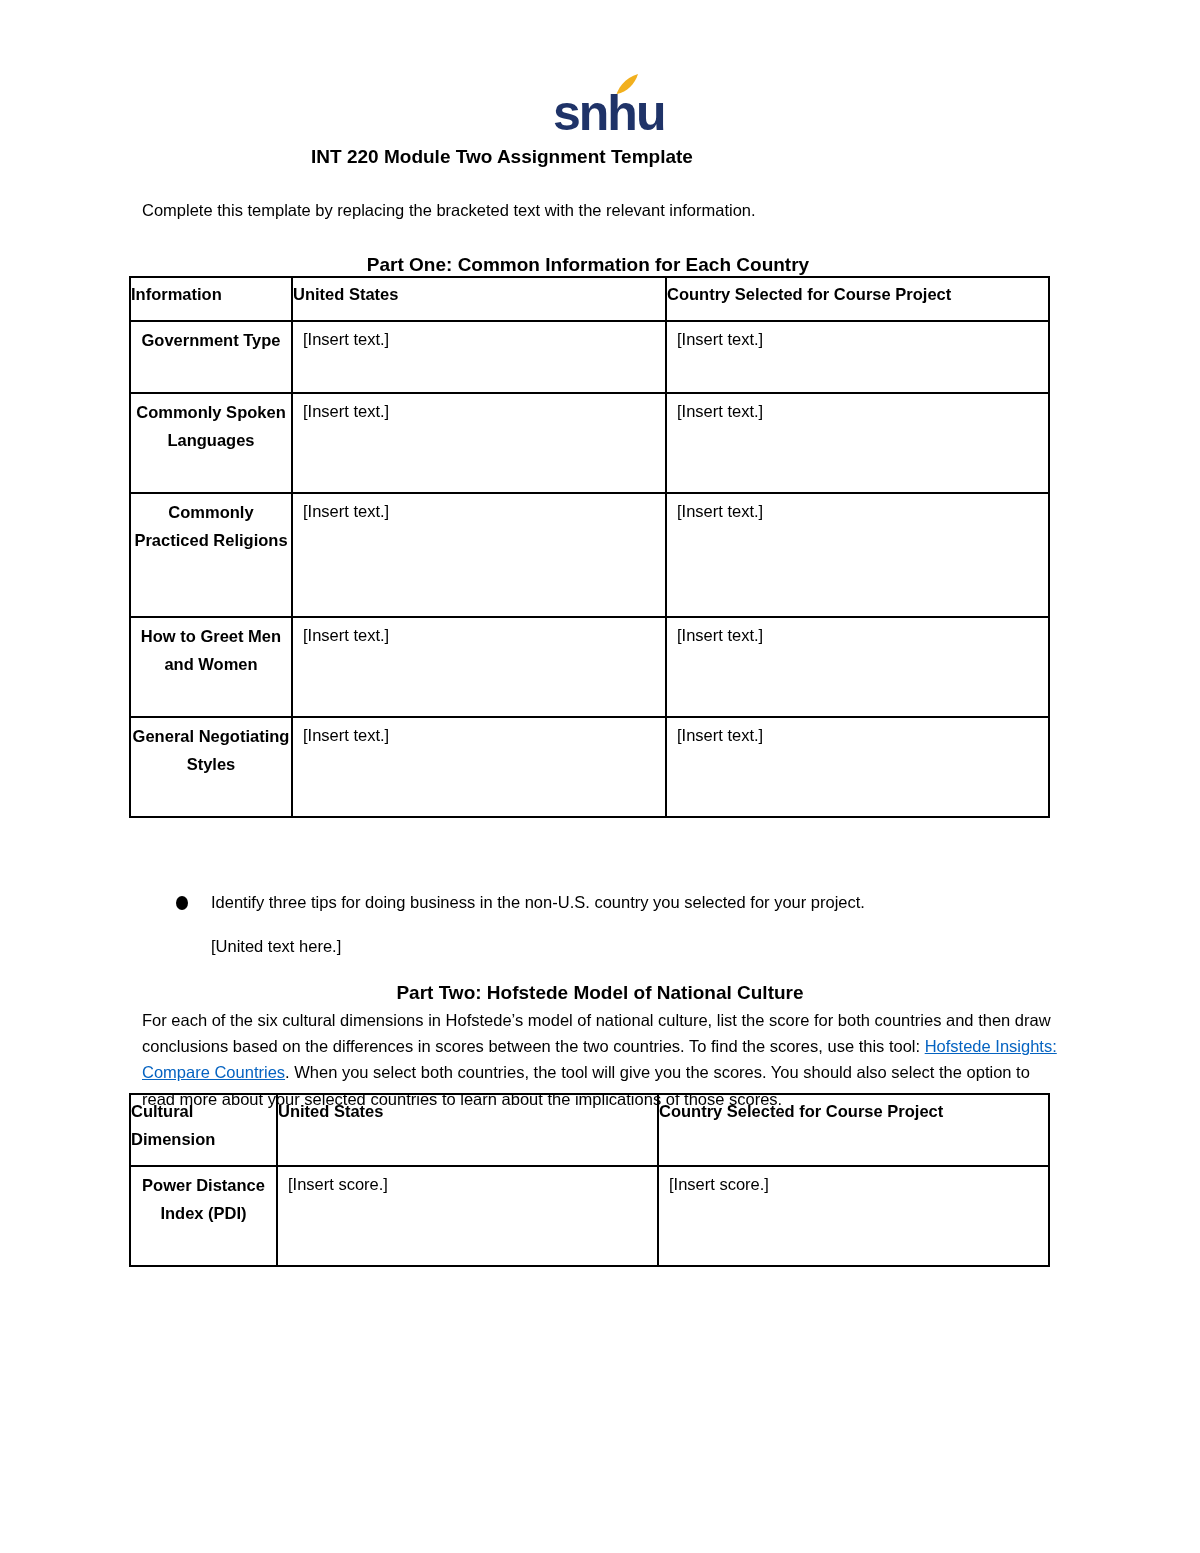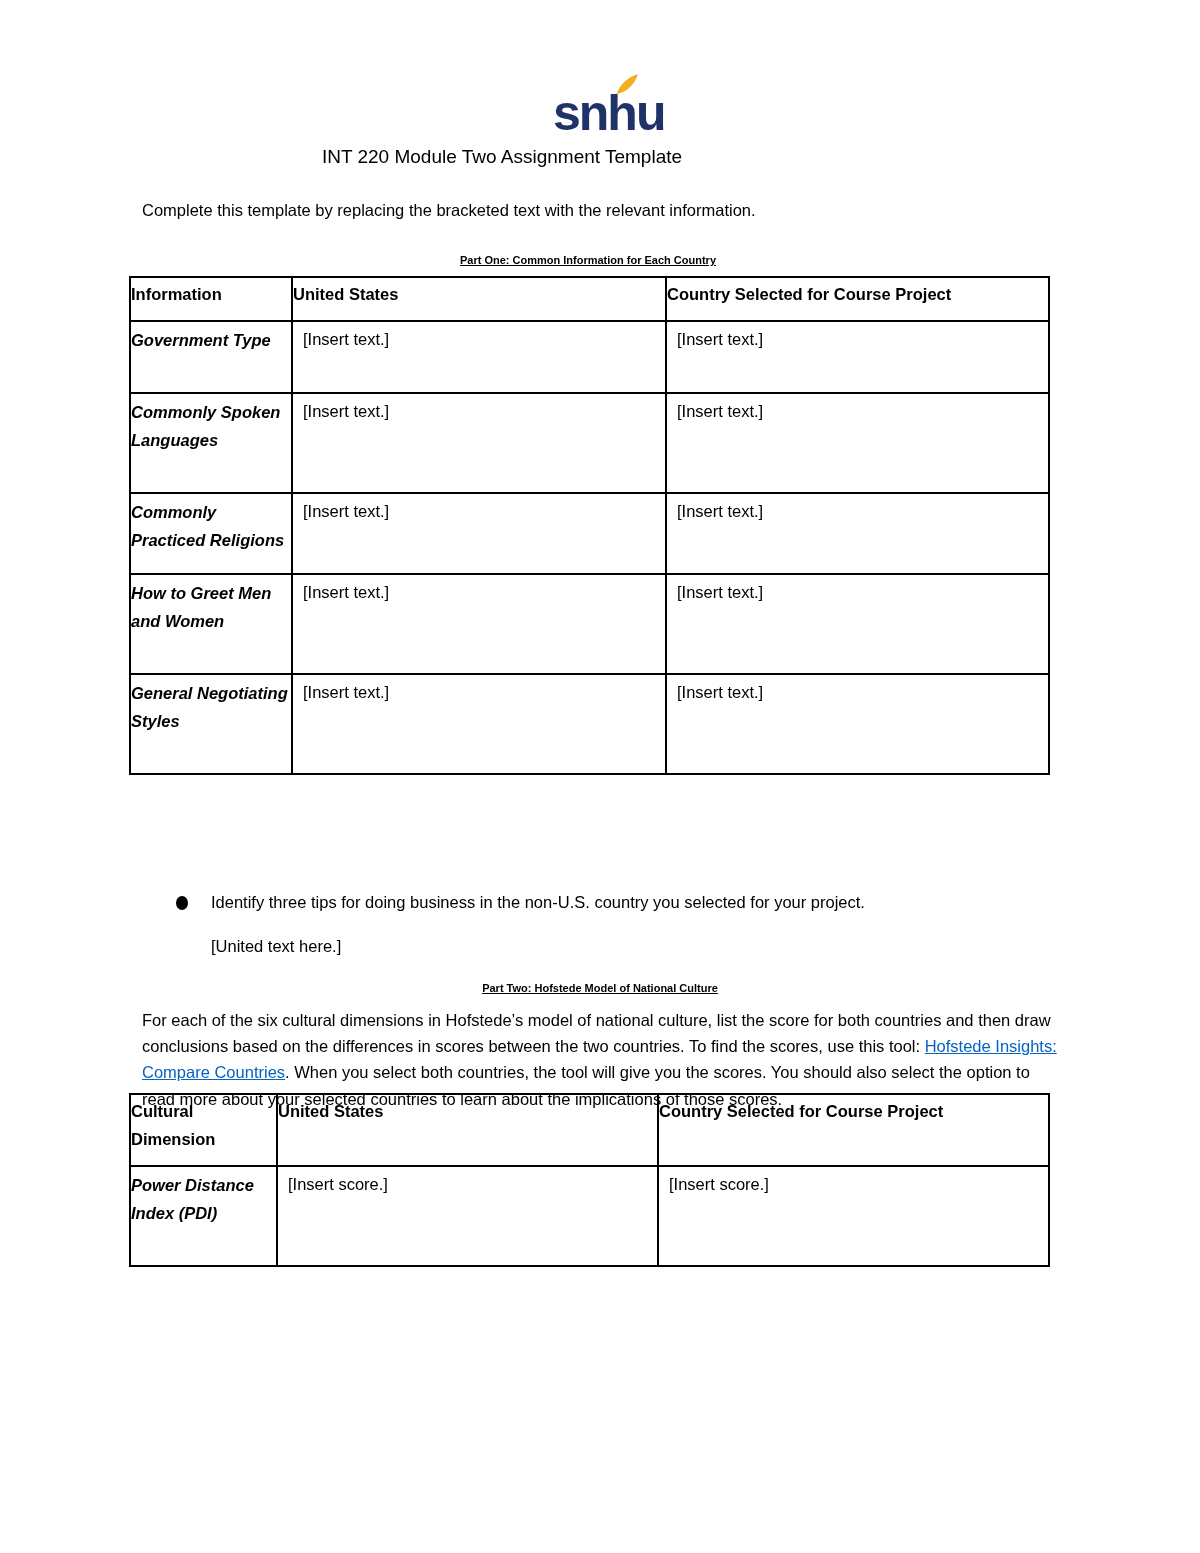--- a/index.html
+++ b/index.html
@@ -10,36 +10,36 @@
   }
   .logo { position: absolute; left: 553px; top: 72px; width: 90px; height: 66px; }
   .logo-text {
     position: absolute; left: 0; top: 16px;
     font-family: "Liberation Sans", sans-serif; font-weight: bold;
     font-size: 50px; letter-spacing: -2px; color: #1f3368; line-height: 50px;
   }
   .logo-leaf { position: absolute; left: 58px; top: 0; }
   .title {
     position: absolute; left: 0; width: 1004px; top: 146px; text-align: center;
-    font-weight: normal; font-size: 19px;
+    font-weight: bold; font-size: 19px;
   }
   .intro { position: absolute; left: 142px; top: 201px; font-size: 16.5px; }
   .section-heading {
     position: absolute; left: 0; width: 1176px; text-align: center;
-    font-weight: bold; font-size: 11px; text-decoration: underline;
+    font-weight: bold; font-size: 19px;
   }
   table.grid {
     position: absolute; border-collapse: collapse; table-layout: fixed;
     font-size: 16.5px;
   }
   table.grid td, table.grid th {
     border: 2px solid #000; vertical-align: top; padding: 0;
   }
   table.grid th { font-weight: bold; }
-  .cell-label { font-weight: bold; line-height: 28px; padding-top: 4px !important; font-style: italic; }
+  .cell-label { text-align: center; font-weight: bold; line-height: 28px; padding-top: 4px !important; }
   .cell-head { text-align: left; font-weight: bold; line-height: 28px; padding-top: 2px !important; }
   .cell-val { padding: 4px 0 0 10px !important; line-height: 26px; }
   .bullet-row { position: absolute; left: 176px; top: 893px; font-size: 16.5px; display: flex; align-items: center; }
   .bullet { width: 12px; height: 14px; background: #000; border-radius: 50%; margin-right: 23px; }
   .bullet-answer { position: absolute; left: 211px; top: 937px; font-size: 16.5px; }
   .para {
     position: absolute; left: 142px; top: 1007px; width: 920px;
     font-size: 16.5px; line-height: 26.2px;
   }
   .link { color: #0563c1; text-decoration: underline; cursor: pointer; }
@@ -74,21 +74,21 @@
   <tr style="height:72px;">
     <td class="cell-label">Government Type</td>
     <td class="cell-val">[Insert text.]</td>
     <td class="cell-val">[Insert text.]</td>
   </tr>
   <tr style="height:100px;">
     <td class="cell-label">Commonly Spoken Languages</td>
     <td class="cell-val">[Insert text.]</td>
     <td class="cell-val">[Insert text.]</td>
   </tr>
-  <tr style="height:81px;margin-left:32px;">
+  <tr style="height:124px;margin-left:32px;">
     <td class="cell-label">Commonly Practiced Religions</td>
     <td class="cell-val">[Insert text.]</td>
     <td class="cell-val">[Insert text.]</td>
   </tr>
   <tr style="height:100px;">
     <td class="cell-label">How to Greet Men and Women</td>
     <td class="cell-val">[Insert text.]</td>
     <td class="cell-val">[Insert text.]</td>
   </tr>
   <tr style="height:100px;">

